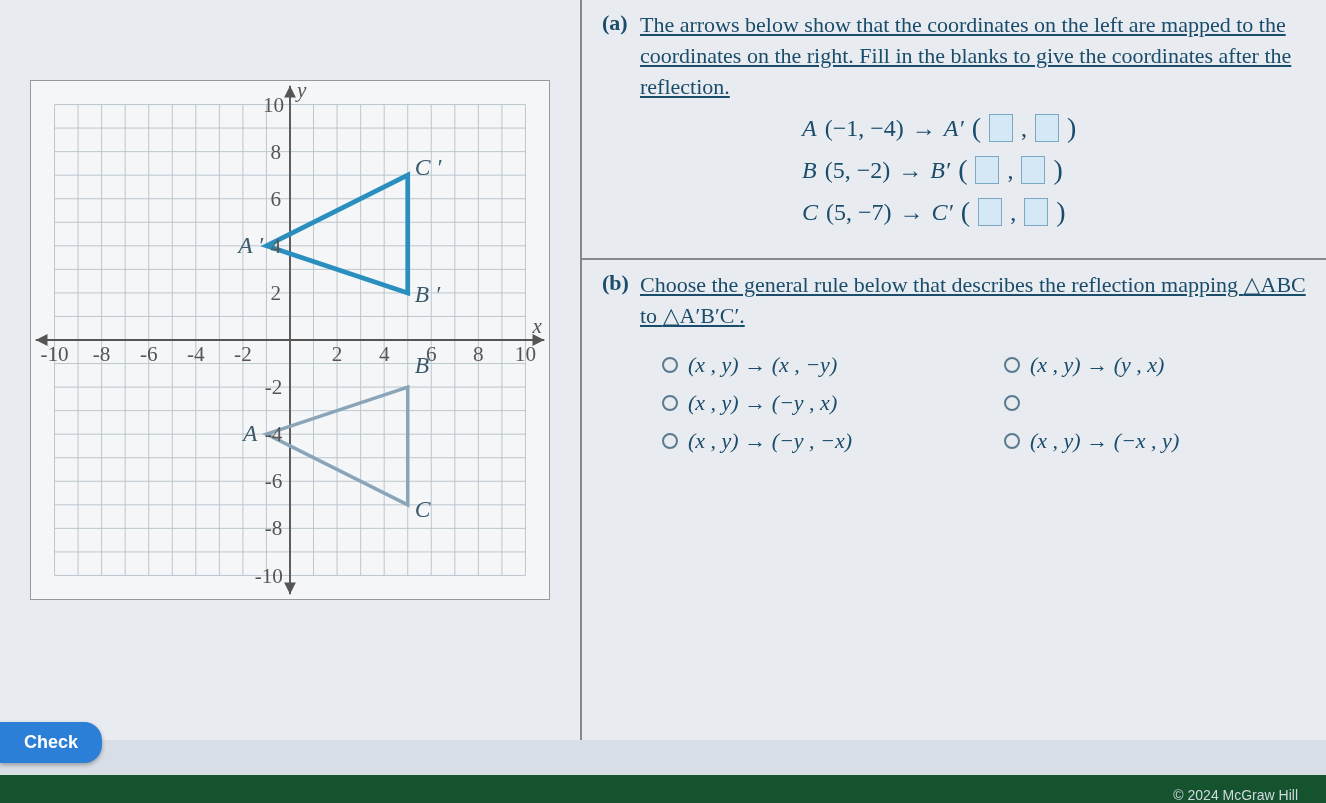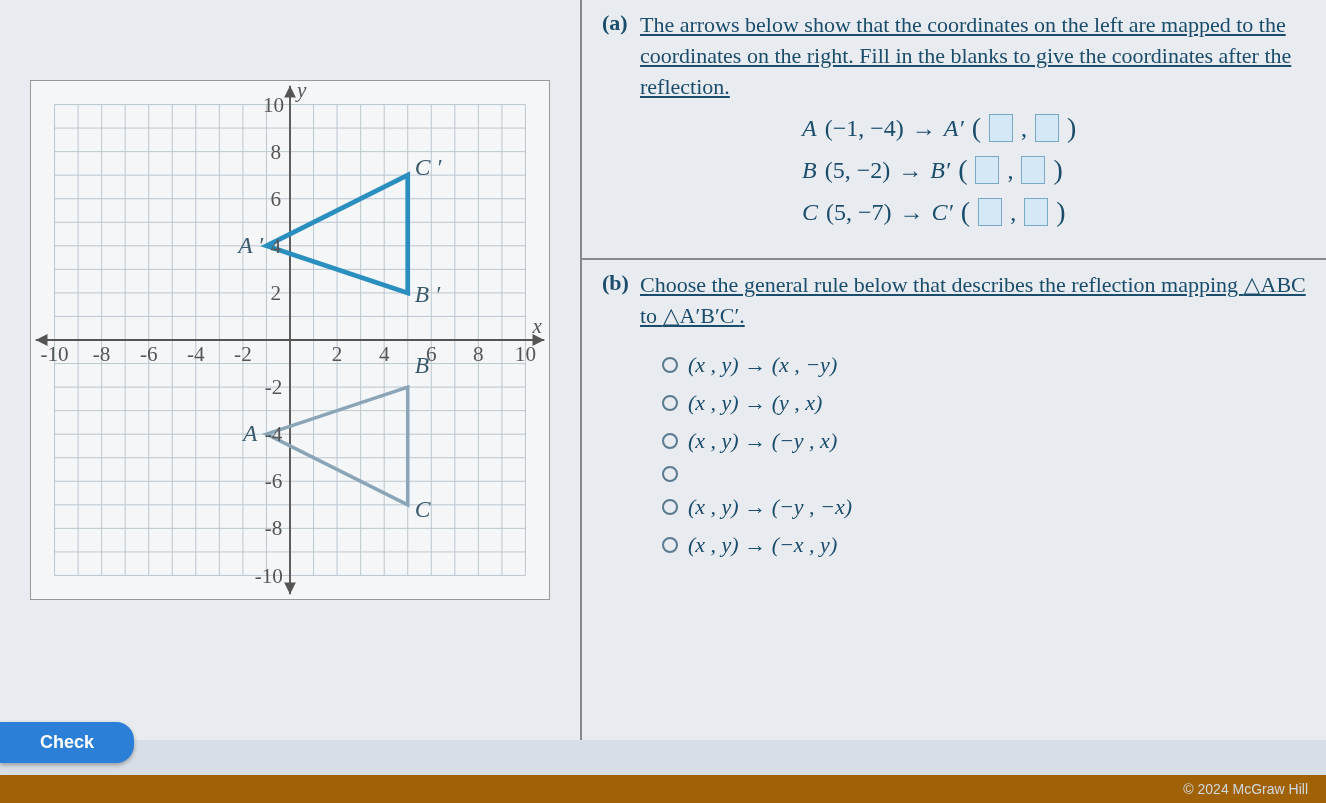--- a/index.html
+++ b/index.html
@@ -86,21 +86,21 @@
       width: 24px;
       height: 28px;
       background: #d4e8f5;
       border: 1px solid #7ba8c4;
       display: inline-block;
       vertical-align: middle;
     }
     .paren { font-size: 28px; font-style: normal; }
     .options-grid {
       display: grid;
-      grid-template-columns: 1fr;
+      grid-template-columns: 1fr 1fr;
       gap: 12px 40px;
       margin: 20px 0 0 60px;
     }
     .option-row {
       display: flex;
       align-items: center;
       gap: 10px;
       color: #1a4c6b;
       font-size: 22px;
       font-style: italic;
@@ -115,40 +115,40 @@
     }
     .check-btn {
       position: absolute;
       left: 0;
       bottom: 40px;
       background: #2c7fd6;
       color: #fff;
       font-family: Arial, sans-serif;
       font-size: 18px;
       font-weight: bold;
-      padding: 10px 40px;
+      padding: 10px 24px;
       border-radius: 0 18px 18px 0;
       border: none;
       cursor: pointer;
       box-shadow: 0 2px 4px rgba(0,0,0,0.3);
     }
     .footer-bar {
       position: absolute;
       bottom: 0;
       left: 0;
       right: 0;
       height: 28px;
-      background: #a16207;
+      background: #14532d;
       color: #cfd8df;
       font-family: Arial, sans-serif;
       font-size: 14px;
       display: flex;
-      align-items: center;
+      align-items: flex-end;
       justify-content: flex-end;
-      padding-right: 18px;
+      padding-right: 28px;
     }
     .math-triangle { font-style: normal; }
   </style>
 </head>
 <body>
 
 <div class="main-container">
 
   <div class="left-panel">
     <div class="graph-box">

